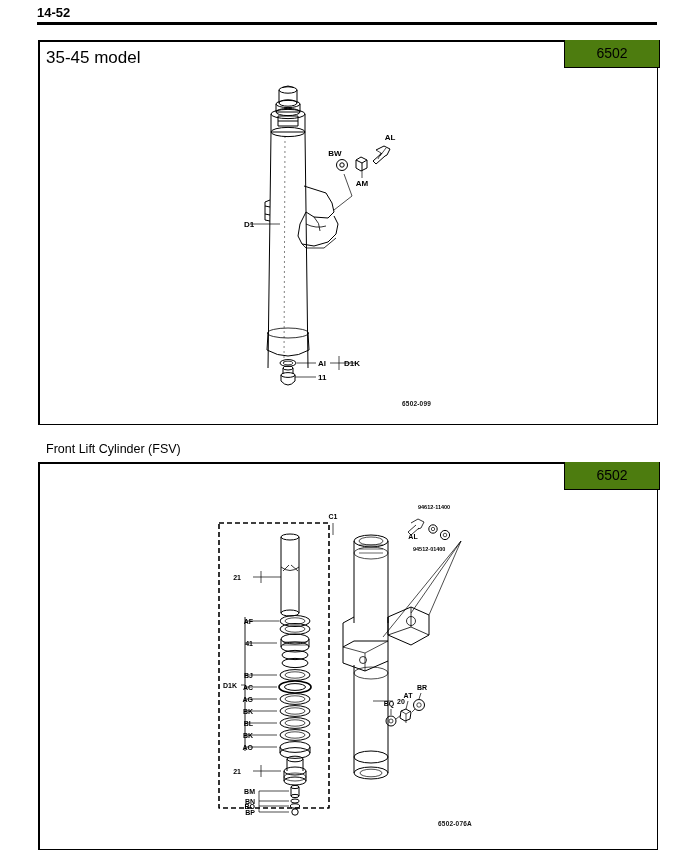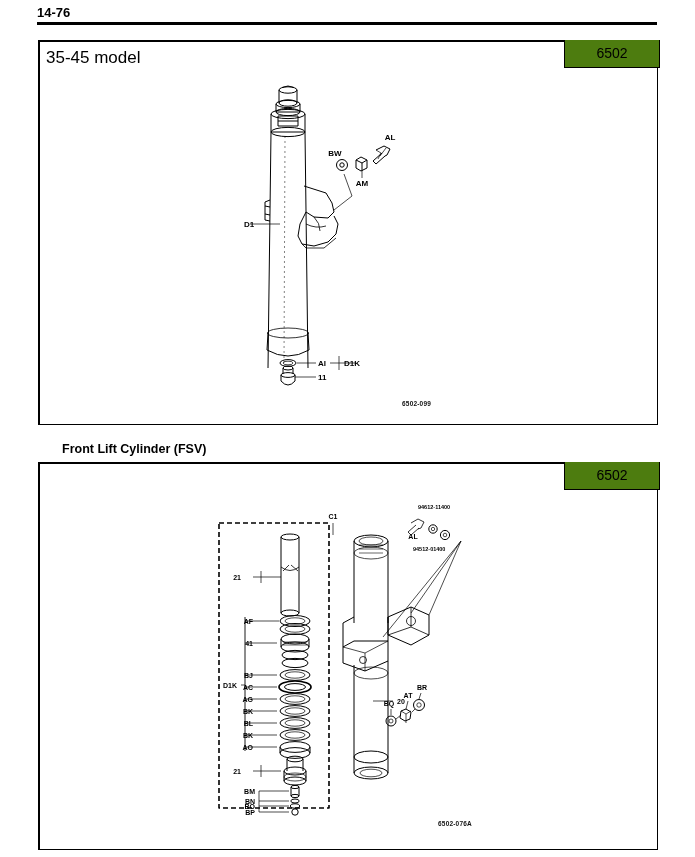--- a/index.html
+++ b/index.html
@@ -32,42 +32,41 @@
   
   .codebox{
     position:absolute;border:1.5px solid #000;border-top:none;
     display:flex;align-items:center;justify-content:center;
     font-size:14px;background:#4d7c0f;
   }
   .codebox span{position:relative;top:-1px;}
 
   
   .section-caption{
-    position:absolute;font-size:12.5px;font-weight:bold;line-height:14px;
+    position:absolute;font-size:12.5px;font-weight:normal;line-height:14px;
     white-space:nowrap;
-    margin-left:16px;
   }
 
   
   .figcode{
     position:absolute;font-size:6.5px;font-weight:bold;letter-spacing:.2px;
     color:#111;white-space:nowrap;
   }
 
   
   .dwg{position:absolute;}
   .dwg svg{display:block;overflow:visible;}
   .lbl{font-family:"Liberation Sans",sans-serif;font-weight:bold;}
 </style>
 </head>
 <body>
 
 <div class="page">
 
-  <div class="pagenum">14-76</div>
+  <div class="pagenum">14-52</div>
   <div class="headrule"></div>
 
   <div class="frame" style="left:38px;top:40px;width:620px;height:385px;">
     <div class="fr-top" style="width:620px;"></div>
     <div class="fr-left" style="height:385px;"></div>
     <div class="fr-right" style="left:618.5px;height:385px;"></div>
     <div class="fr-bottom" style="top:383.5px;width:620px;"></div>
   </div>
 
   <div class="fr-title" style="left:46px;top:51px;">35-45 model</div>

